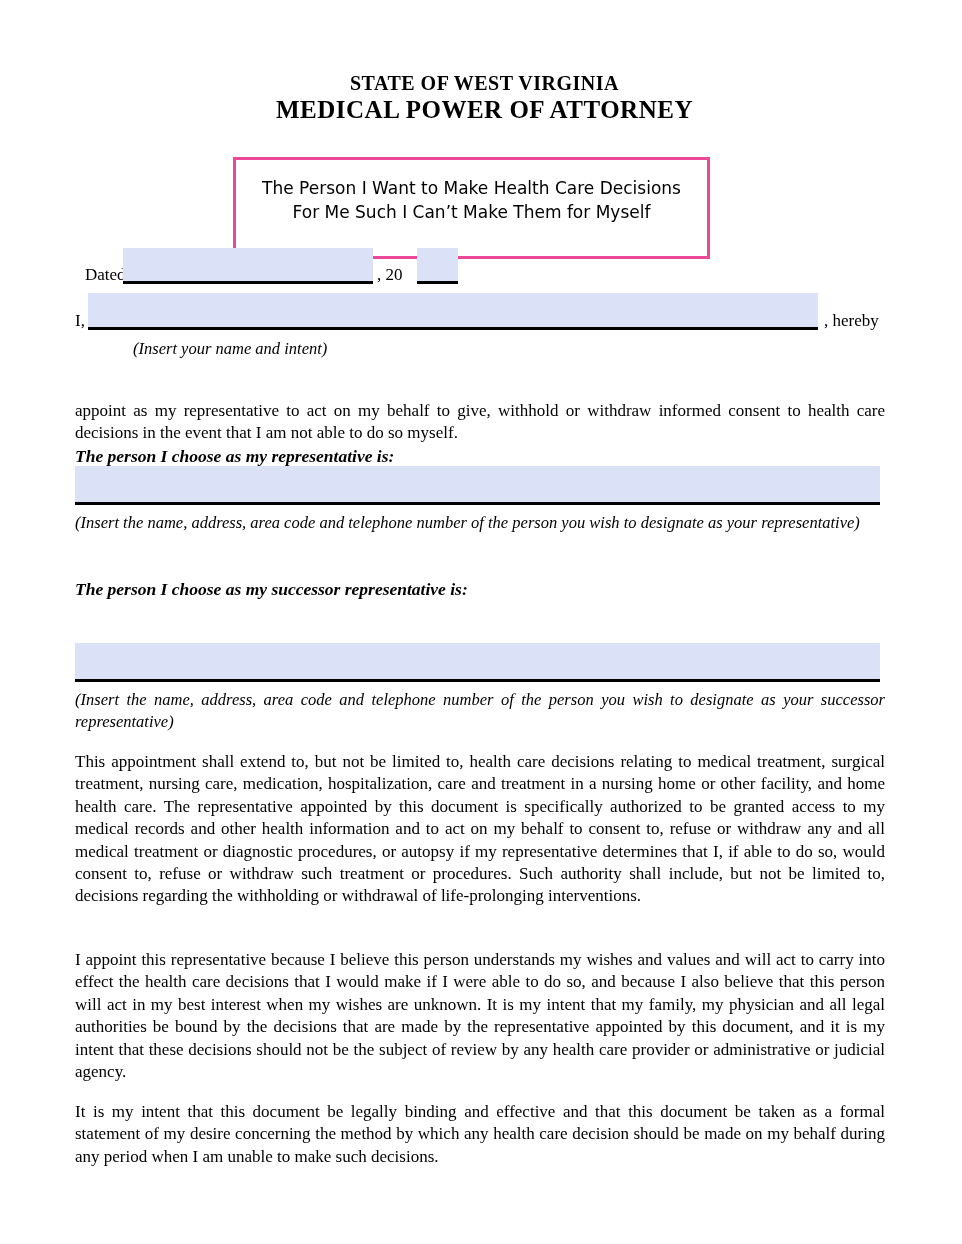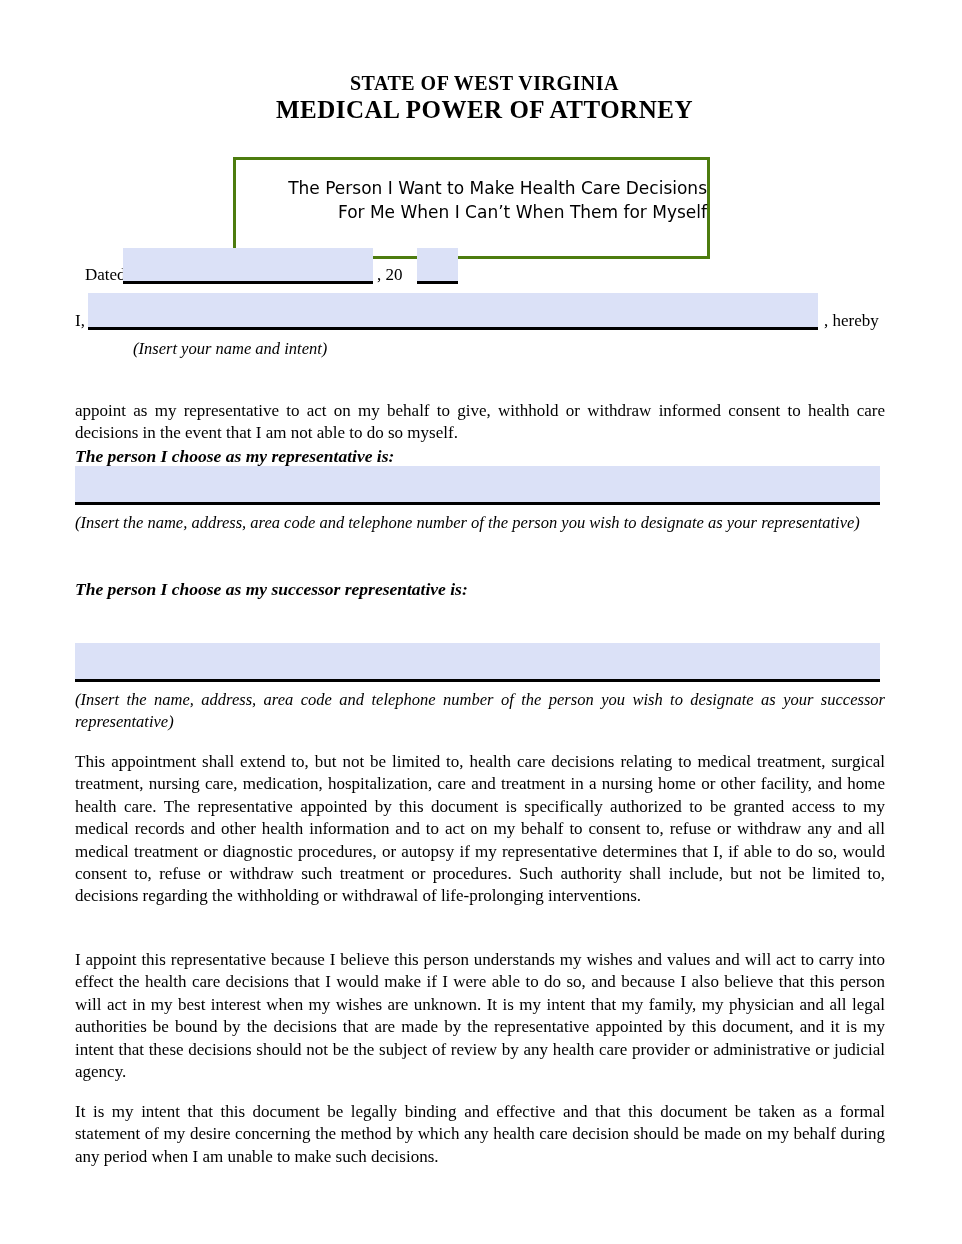--- a/index.html
+++ b/index.html
@@ -21,24 +21,24 @@
   }
   .title2{
     top:95px;left:0;right:0;
     text-align:center;
     font-weight:bold;font-size:25px;line-height:30px;
     letter-spacing:.5px;
   }
   .notice-box{
     top:157px;left:233px;
     width:471px;height:80px;
-    border:3px solid #4d7c0f;
+    border:3px solid #ec4899;
     font-family:"DejaVu Sans", sans-serif;
     font-size:17px;line-height:24px;
-    text-align:right;
+    text-align:center;
     padding-top:16px;
     box-sizing:content-box;
   }
   .label{
     font-size:17px;line-height:20px;
     white-space:nowrap;
   }
   .field{
     background:#dbe1f7;
     border-bottom:3px solid #000000;
@@ -69,21 +69,21 @@
 </head>
 <body>
 
 <div class="page">
 
   <div class="abs title1">STATE OF WEST VIRGINIA</div>
   <div class="abs title2">MEDICAL POWER OF ATTORNEY</div>
 
   <div class="abs notice-box">
     <div>The Person I Want to Make Health Care Decisions</div>
-    <div>For Me When I Can’t When Them for Myself</div>
+    <div>For Me Such I Can’t Make Them for Myself</div>
   </div>
 
   <div class="abs label" style="top:265px;left:85px;text-align:center;">Dated:</div>
   <div class="abs field" style="top: 248px; left: 123px; width: 250px; height: 33px; background: rgb(219, 225, 247); border-bottom-color: rgb(0, 0, 0);"></div>
   <div class="abs label" style="top:265px;left:377px;">, 20</div>
   <div class="abs field" style="top: 248px; left: 417px; width: 41px; height: 33px; background: rgb(219, 225, 247); border-bottom-color: rgb(0, 0, 0);"></div>
 
   <div class="abs label" style="top:311px;left:75px;">I,</div>
   <div class="abs field" style="top: 293px; left: 88px; width: 730px; height: 34px; background: rgb(219, 225, 247); border-bottom-color: rgb(0, 0, 0);"></div>
   <div class="abs label" style="top:311px;left:824px;">, hereby</div>

